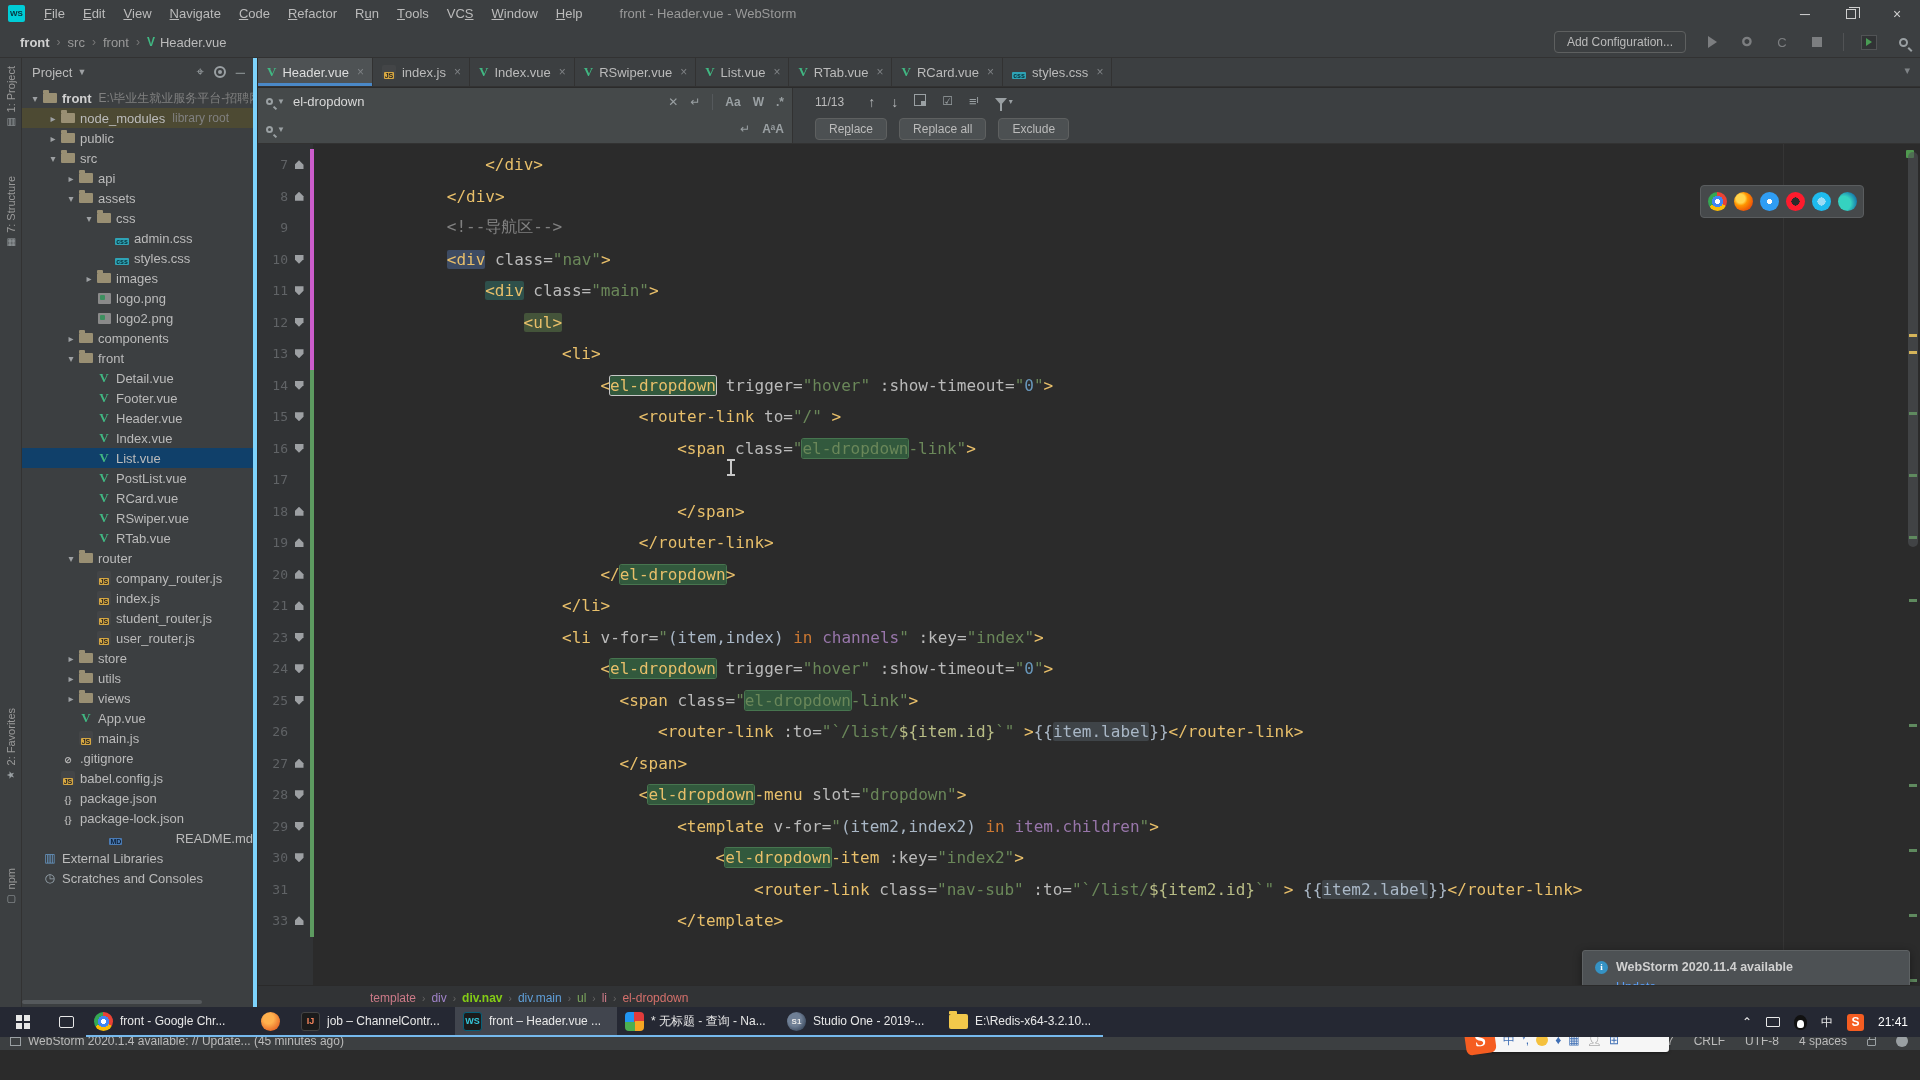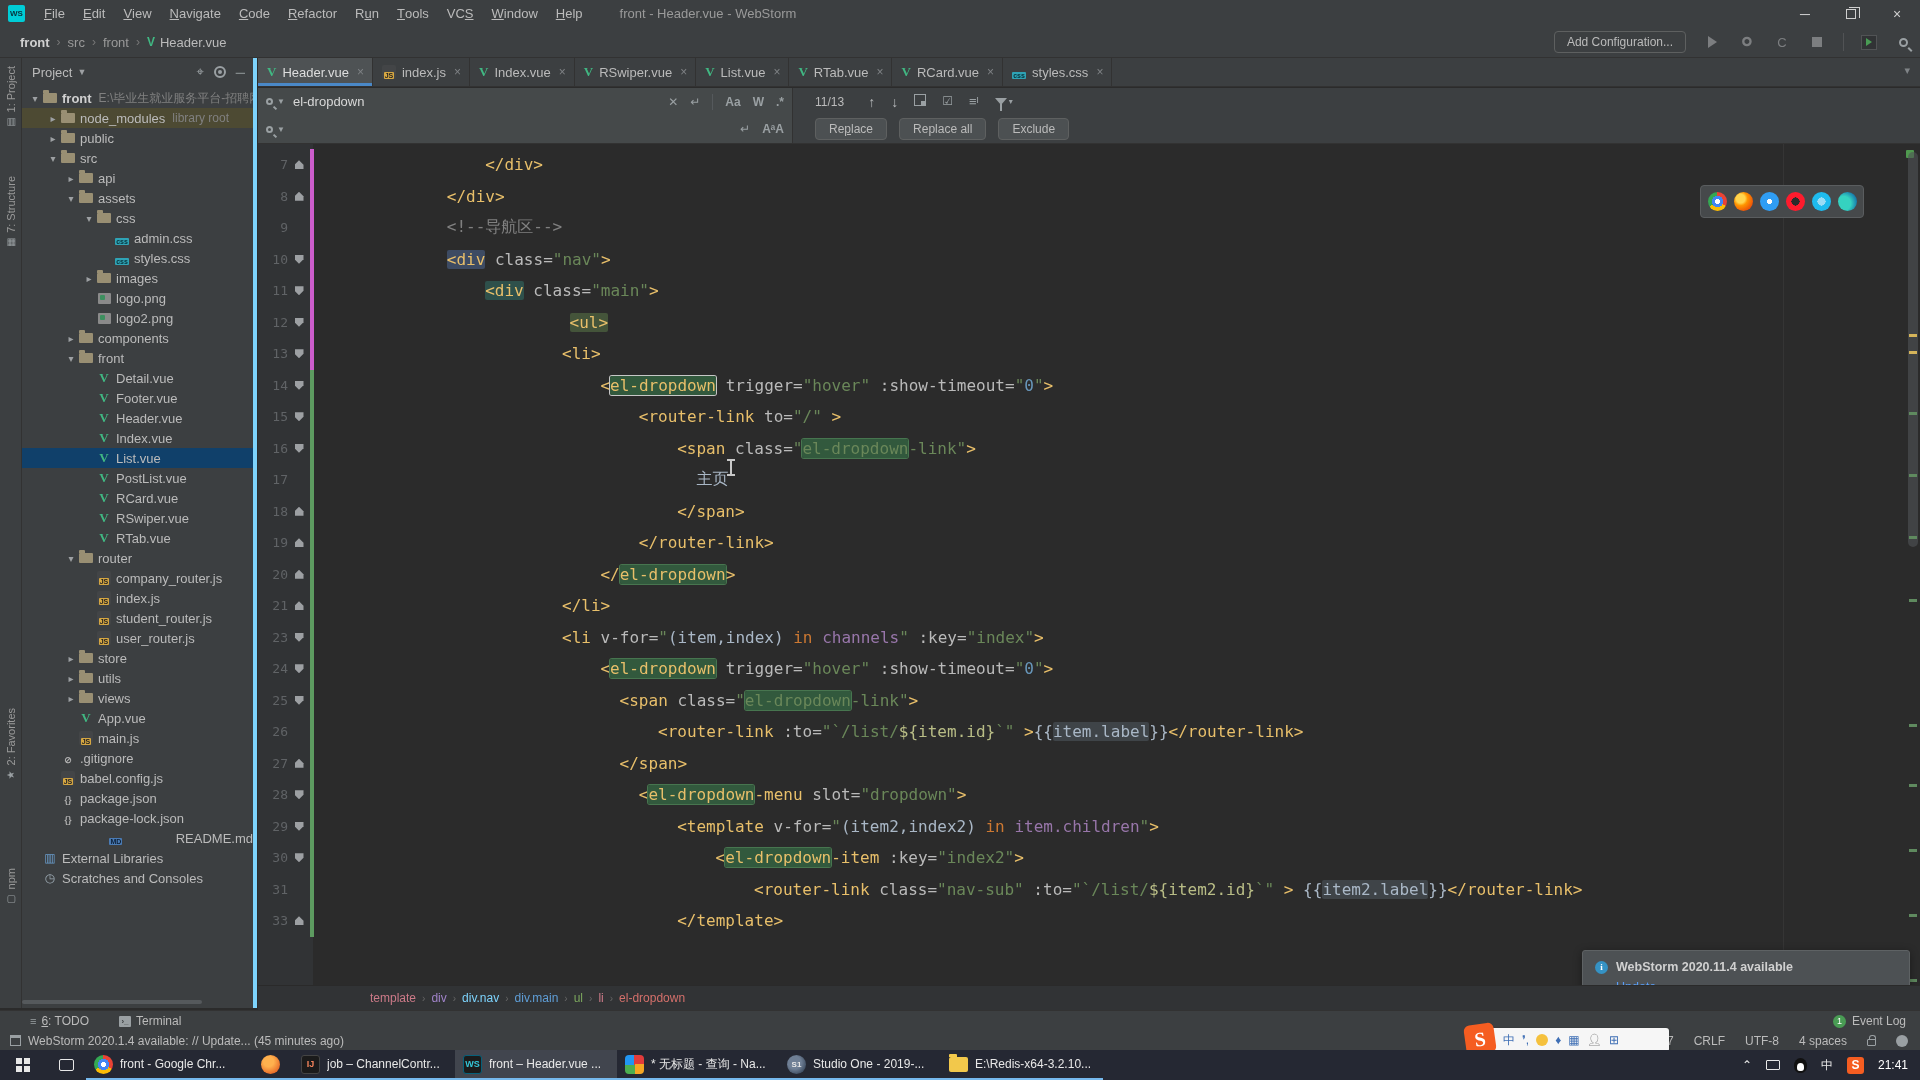--- a/index.html
+++ b/index.html
@@ -116,21 +116,21 @@
   .code-text { padding-left:56px; }
   .c-tag { color:#e8bf6a; } .c-attr { color:#bababa; } .c-str { color:#6a8759; }
   .c-num { color:#6897bb; } .c-kw { color:#cc7832; } .c-var { color:#9876aa; }
   .c-txt { color:#a9b7c6; } .c-cmt { color:#808080; } .c-pln { color:#a9b7c6; }
   .c-tpl { color:#b9bd86; }
   .c-interp { background:#3f4448; color:#a9b7c6; border-radius:2px; }
   .m { background:#32593d; box-shadow:0 0 0 1px #47754f; border-radius:2px; }
   .mc { background:#32593d; box-shadow:0 0 0 1px #c7c7c7; border-radius:2px; }
   .box-nav { background:#3d4b63; border-radius:2px; }
   .box-main { background:#2e504b; border-radius:2px; }
-  .box-ul { background:#44543a; border-radius:2px;margin-left:46px; }
+  .box-ul { background:#44543a; border-radius:2px; }
   #margin-guide { position:absolute; left:1525px; top:0; width:1px; height:100%; background:#353535; }
   #ibeam { position:absolute; left:472px; top:315px; width:2px; height:17px; background:#c8c8c8; }
   #ibeam:before,#ibeam:after { content:""; position:absolute; left:-3px; width:8px; height:2px; background:#c8c8c8; }
   #ibeam:after { bottom:0; }
   
   #insp-square { position:absolute; right:14px; top:-22px; width:8px; height:8px; background:#4f9a4f; border-radius:1px; }
   #code-scrollbar { position:absolute; right:2px; top:8px; width:10px; height:395px; background:#50545699; border-radius:5px; }
   .smark { position:absolute; right:3px; width:8px; height:3px; }
   .smark.warn { background:#d5b45a; }
   .smark.match { background:#5f8a5f; }
@@ -173,21 +173,21 @@
   .lock { width:9px; height:7px; border:1px solid #9aa0a3; border-radius:1px; position:relative; margin-top:4px; }
   .lock:before { content:""; position:absolute; left:1px; top:-5px; width:5px; height:4px; border:1px solid #9aa0a3; border-bottom:none; border-radius:3px 3px 0 0; }
   .hector { width:12px; height:12px; border-radius:50%; background:#9aa0a3; }
   
   #ime-bar { position:absolute; left:1473px; top:1028px; width:196px; height:24px; background:#f6f6f6; border-radius:3px; display:flex; align-items:center; gap:7px; padding-left:30px; box-shadow:0 1px 3px rgba(0,0,0,.4); }
   #sogou-logo { position:absolute; left:-8px; top:-4px; width:30px; height:30px; background:#f55d21; border-radius:6px; color:#fff; font-size:20px; font-weight:bold; display:flex; align-items:center; justify-content:center; transform:rotate(-8deg); font-family:"Liberation Serif",serif; }
   .ime-ico { font-size:12px; color:#3f6fb5; }
   .ime-emoji { width:12px; height:12px; border-radius:50%; background:#f5c13d; }
 
   
-  #taskbar { position:absolute; left:0; top:1050px; width:1920px; height:30px; background:#252833; display:flex; align-items:stretch; }
+  #taskbar { position:absolute; left:0; top:1007px; width:1920px; height:30px; background:#252833; display:flex; align-items:stretch; }
   .tb-btn { display:flex; align-items:center; justify-content:center; }
   #start-btn { width:46px; }
   .start-grid { width:14px; height:14px; display:grid; grid-template-columns:6px 6px; grid-template-rows:6px 6px; gap:2px; }
   .start-grid i { background:#e8e8e8; }
   #taskview-btn { width:40px; }
   .tv-ico { width:15px; height:12px; border:1px solid #e8e8e8; border-radius:2px; position:relative; background:#252833; }
   .task-app { width:162px; display:flex; align-items:center; gap:7px; padding:0 8px; border-bottom:2px solid #76b9ed; position:relative; }
   .task-app.small { width:45px; justify-content:center; }
   .task-app.active { background:#41454e; }
   .task-label { font-size:12px; color:#e8e8e8; white-space:nowrap; overflow:hidden; max-width:118px; }
@@ -724,21 +724,21 @@
       <div class="code-line"><span class="ln">7</span><span class="fold"><i class="up"></i></span><span class="vcs pink"></span><span class="code-text" style="padding-left: 171.2px;"><span class="c-tag">&lt;/div&gt;</span></span></div>
       <div class="code-line"><span class="ln">8</span><span class="fold"><i class="up"></i></span><span class="vcs pink"></span><span class="code-text" style="padding-left: 132.8px;"><span class="c-tag">&lt;/div&gt;</span></span></div>
       <div class="code-line"><span class="ln">9</span><span class="fold"></span><span class="vcs pink"></span><span class="code-text" style="padding-left: 132.8px;"><span class="c-cmt">&lt;!--导航区--&gt;</span></span></div>
       <div class="code-line"><span class="ln">10</span><span class="fold"><i class="down"></i></span><span class="vcs pink"></span><span class="code-text" style="padding-left: 132.8px;"><span class="c-tag box-nav">&lt;div</span><span class="c-attr"> class=</span><span class="c-str">"nav"</span><span class="c-tag">&gt;</span></span></div>
       <div class="code-line"><span class="ln">11</span><span class="fold"><i class="down"></i></span><span class="vcs pink"></span><span class="code-text" style="padding-left: 171.2px;"><span class="c-tag box-main">&lt;div</span><span class="c-attr"> class=</span><span class="c-str">"main"</span><span class="c-tag">&gt;</span></span></div>
       <div class="code-line"><span class="ln">12</span><span class="fold"><i class="down"></i></span><span class="vcs pink"></span><span class="code-text" style="padding-left: 209.6px;"><span class="c-tag box-ul">&lt;ul&gt;</span></span></div>
       <div class="code-line"><span class="ln">13</span><span class="fold"><i class="down"></i></span><span class="vcs pink"></span><span class="code-text" style="padding-left: 248px;"><span class="c-tag">&lt;li&gt;</span></span></div>
       <div class="code-line"><span class="ln">14</span><span class="fold"><i class="down"></i></span><span class="vcs green"></span><span class="code-text" style="padding-left: 286.4px;"><span class="c-tag">&lt;</span><span class="c-tag mc">el-dropdown</span><span class="c-attr"> trigger=</span><span class="c-str">"hover"</span><span class="c-attr"> :show-timeout=</span><span class="c-str">"</span><span class="c-num">0</span><span class="c-str">"</span><span class="c-tag">&gt;</span></span></div>
       <div class="code-line"><span class="ln">15</span><span class="fold"><i class="down"></i></span><span class="vcs green"></span><span class="code-text" style="padding-left: 324.8px;"><span class="c-tag">&lt;router-link</span><span class="c-attr"> to=</span><span class="c-str">"/"</span><span class="c-tag"> &gt;</span></span></div>
       <div class="code-line"><span class="ln">16</span><span class="fold"><i class="down"></i></span><span class="vcs green"></span><span class="code-text" style="padding-left: 363.2px;"><span class="c-tag">&lt;span</span><span class="c-attr"> class=</span><span class="c-str">"</span><span class="c-str m">el-dropdown</span><span class="c-str">-link"</span><span class="c-tag">&gt;</span></span></div>
-      <div class="code-line"><span class="ln">17</span><span class="fold"></span><span class="vcs green"></span><span class="code-text" style="padding-left: 382.4px;"><span class="c-txt">主页</span></span></div>
+      <div class="code-line"><span class="ln">17</span><span class="fold"></span><span class="vcs green"></span></div>
       <div class="code-line"><span class="ln">18</span><span class="fold"><i class="up"></i></span><span class="vcs green"></span><span class="code-text" style="padding-left: 363.2px;"><span class="c-tag">&lt;/span&gt;</span></span></div>
       <div class="code-line"><span class="ln">19</span><span class="fold"><i class="up"></i></span><span class="vcs green"></span><span class="code-text" style="padding-left: 324.8px;"><span class="c-tag">&lt;/router-link&gt;</span></span></div>
       <div class="code-line"><span class="ln">20</span><span class="fold"><i class="up"></i></span><span class="vcs green"></span><span class="code-text" style="padding-left: 286.4px;"><span class="c-tag">&lt;/</span><span class="c-tag m">el-dropdown</span><span class="c-tag">&gt;</span></span></div>
       <div class="code-line"><span class="ln">21</span><span class="fold"><i class="up"></i></span><span class="vcs green"></span><span class="code-text" style="padding-left: 248px;"><span class="c-tag">&lt;/li&gt;</span></span></div>
       <div class="code-line"><span class="ln">23</span><span class="fold"><i class="down"></i></span><span class="vcs green"></span><span class="code-text" style="padding-left: 248px;"><span class="c-tag">&lt;li</span><span class="c-attr"> v-for=</span><span class="c-str">"</span><span class="c-pln">(item,index) </span><span class="c-kw">in</span><span class="c-pln"> </span><span class="c-var">channels</span><span class="c-str">"</span><span class="c-attr"> :key=</span><span class="c-str">"index"</span><span class="c-tag">&gt;</span></span></div>
       <div class="code-line"><span class="ln">24</span><span class="fold"><i class="down"></i></span><span class="vcs green"></span><span class="code-text" style="padding-left: 286.4px;"><span class="c-tag">&lt;</span><span class="c-tag m">el-dropdown</span><span class="c-attr"> trigger=</span><span class="c-str">"hover"</span><span class="c-attr"> :show-timeout=</span><span class="c-str">"</span><span class="c-num">0</span><span class="c-str">"</span><span class="c-tag">&gt;</span></span></div>
       <div class="code-line"><span class="ln">25</span><span class="fold"><i class="down"></i></span><span class="vcs green"></span><span class="code-text" style="padding-left: 305.6px;"><span class="c-tag">&lt;span</span><span class="c-attr"> class=</span><span class="c-str">"</span><span class="c-str m">el-dropdown</span><span class="c-str">-link"</span><span class="c-tag">&gt;</span></span></div>
       <div class="code-line"><span class="ln">26</span><span class="fold"></span><span class="vcs green"></span><span class="code-text" style="padding-left: 344px;"><span class="c-tag">&lt;router-link</span><span class="c-attr"> :to=</span><span class="c-str">"`</span><span class="c-str">/list/</span><span class="c-tpl">${item.id}</span><span class="c-str">`"</span><span class="c-tag"> &gt;</span><span class="c-pln">{{</span><span class="c-interp">item.label</span><span class="c-pln">}}</span><span class="c-tag">&lt;/router-link&gt;</span></span></div>
       <div class="code-line"><span class="ln">27</span><span class="fold"><i class="up"></i></span><span class="vcs green"></span><span class="code-text" style="padding-left: 305.6px;"><span class="c-tag">&lt;/span&gt;</span></span></div>
       <div class="code-line"><span class="ln">28</span><span class="fold"><i class="down"></i></span><span class="vcs green"></span><span class="code-text" style="padding-left: 324.8px;"><span class="c-tag">&lt;</span><span class="c-tag m">el-dropdown</span><span class="c-tag">-menu</span><span class="c-attr"> slot=</span><span class="c-str">"dropdown"</span><span class="c-tag">&gt;</span></span></div>
@@ -780,21 +780,21 @@
     <span id="notif-title">WebStorm 2020.11.4 available</span>
   </div>
   <div id="notif-action">Update...</div>
 </div>
 
 <div id="crumbs-bottom">
     <span class="bc-item" style="color: rgb(204, 122, 136);">template</span>
     <span class="bc-sep">›</span>
     <span class="bc-item" style="color: rgb(160, 131, 201);">div</span>
     <span class="bc-sep">›</span>
-    <span class="bc-item" style="color: #7dd3fc;">div.nav</span>
+    <span class="bc-item" style="color: #84cc16; font-weight: bold;">div.nav</span>
     <span class="bc-sep">›</span>
     <span class="bc-item" style="color: rgb(95, 158, 215);">div.main</span>
     <span class="bc-sep">›</span>
     <span class="bc-item" style="color: rgb(123, 166, 93);">ul</span>
     <span class="bc-sep">›</span>
     <span class="bc-item" style="color: rgb(204, 122, 136);">li</span>
     <span class="bc-sep">›</span>
     <span class="bc-item" style="color: rgb(212, 112, 107);">el-dropdown</span>
   </div>
 

